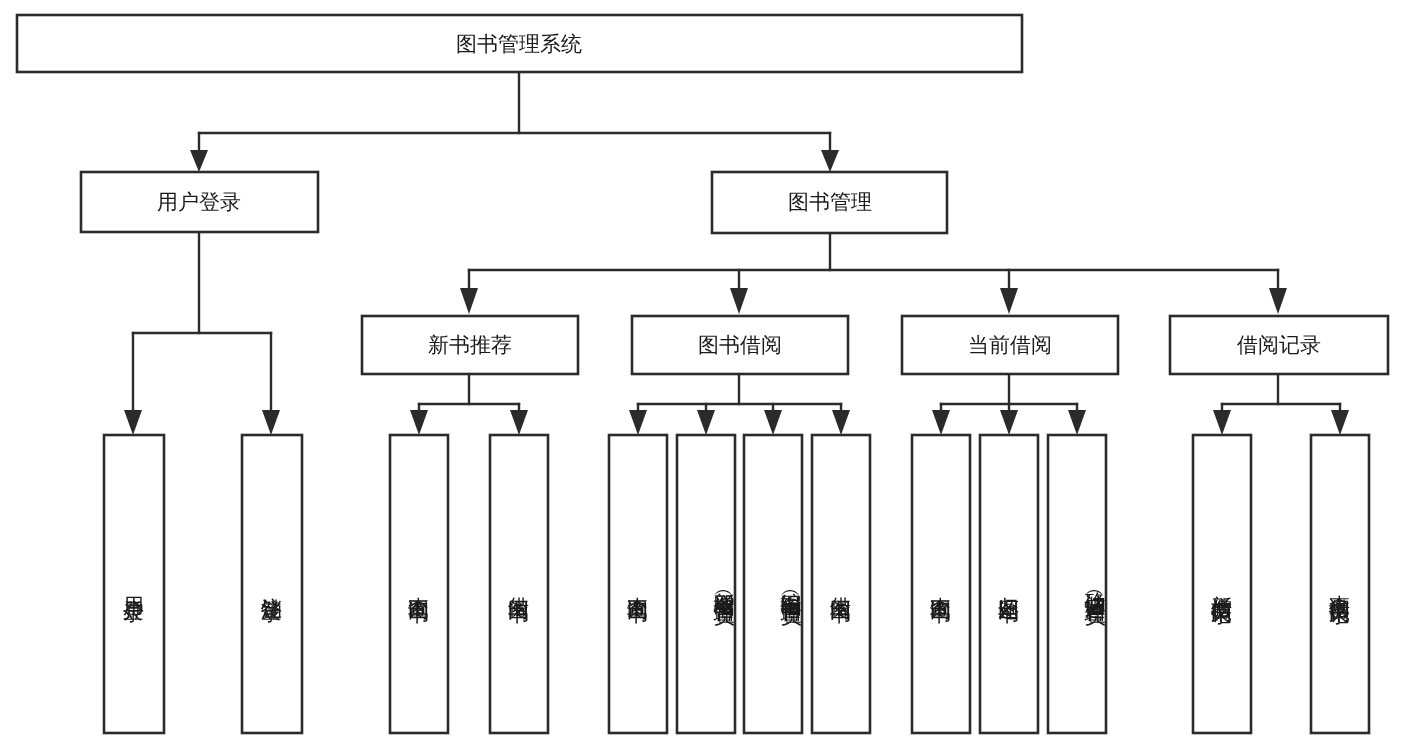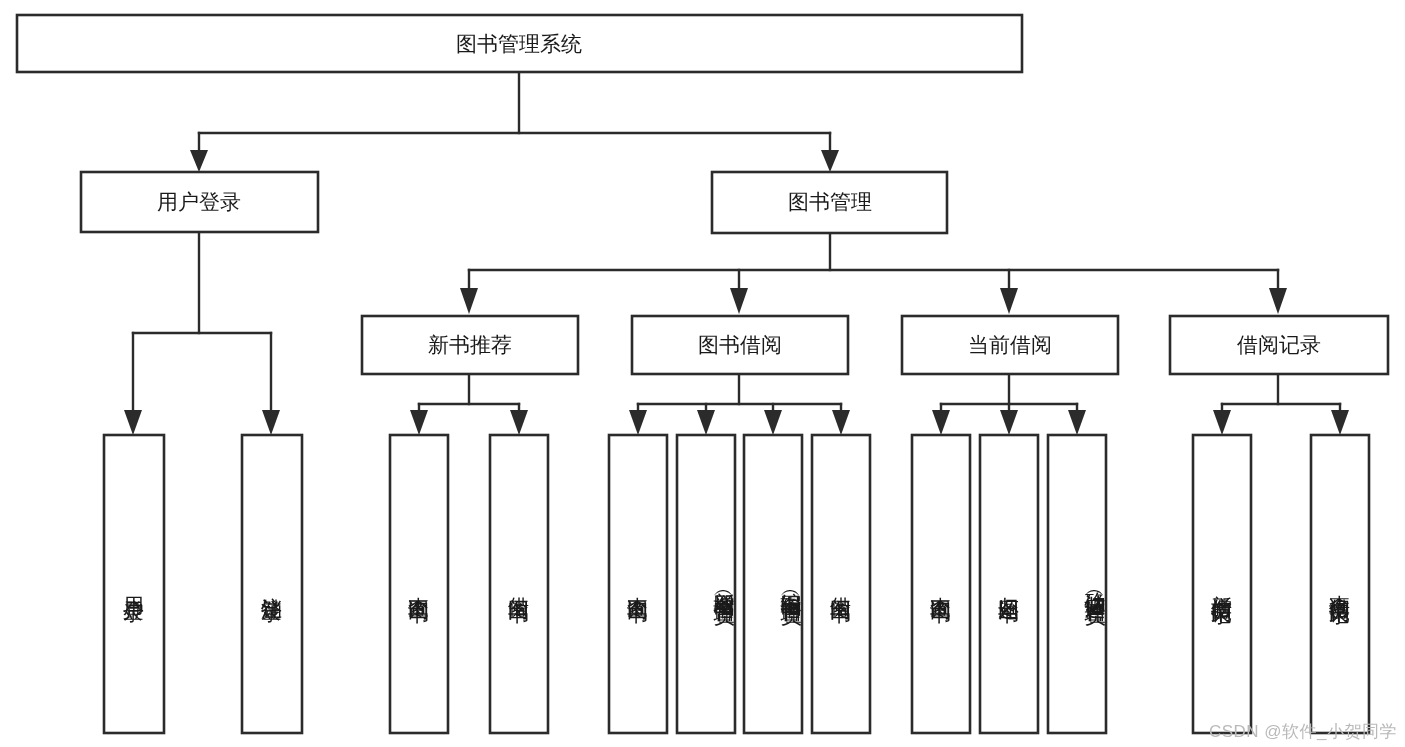--- a/index.html
+++ b/index.html
@@ -222,15 +222,14 @@
   <div class="leaf-label" style="left:609px; top:435px; width:58px; height:298px;">查询图书</div>
   <div class="leaf-label" style="left:677px; top:435px; width:58px; height:298px; align-items:flex-start;">新增图书（管理员）</div>
   <div class="leaf-label" style="left:744px; top:435px; width:58px; height:298px; align-items:flex-start;">编辑图书（管理员）</div>
   <div class="leaf-label" style="left:812px; top:435px; width:58px; height:298px;">借阅图书</div>
   <div class="leaf-label" style="left:912px; top:435px; width:58px; height:298px;">查询图书</div>
   <div class="leaf-label" style="left:980px; top:435px; width:58px; height:298px;">归还图书</div>
   <div class="leaf-label" style="left:1048px; top:435px; width:58px; height:298px; align-items:flex-start;">确认归还（管理员）</div>
   <div class="leaf-label" style="left:1193px; top:435px; width:58px; height:298px;">新增借阅记录</div>
   <div class="leaf-label" style="left:1311px; top:435px; width:58px; height:298px;">查询借阅记录</div>
 
-  <div class="watermark">CSDN @软件_小贺同学</div>
 
 </div>
 
 </body></html>

